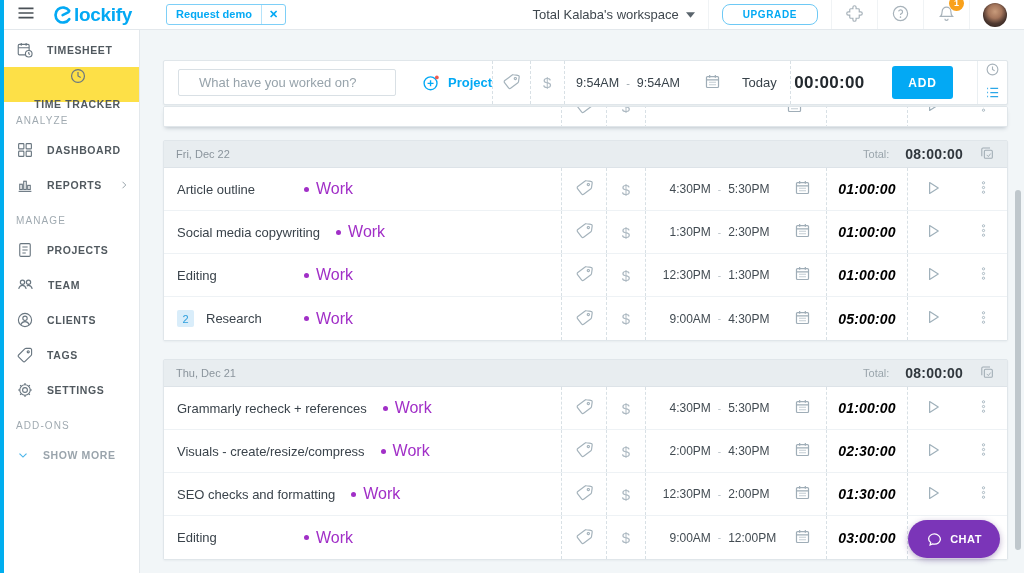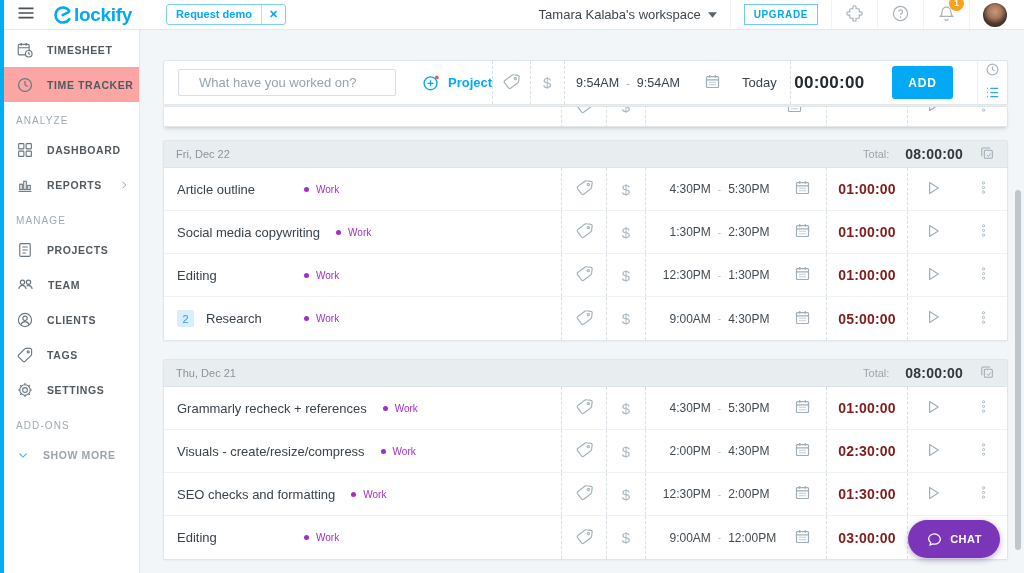--- a/index.html
+++ b/index.html
@@ -19,30 +19,30 @@
   .topbar{position:absolute;left:0;top:0;width:1024px;height:30px;background:#fff;border-bottom:1px solid #E3E8EC;display:flex;align-items:center;z-index:20;}
   .hamburger{margin-left:16px;}
   .logo{margin-left:17px;display:flex;align-items:center;gap:1px;font-weight:700;font-size:19px;color:var(--brand);letter-spacing:-0.3px;}
   .req-demo{margin-left:34px;display:flex;border:1px solid #7ECFF7;border-radius:3px;height:21px;background:#fff;overflow:hidden;}
   .req-demo .lbl{padding:0 9px;font-size:11px;font-weight:700;color:var(--brand);line-height:19px;}
   .req-demo .x{border-left:1px solid #B5E3FA;padding:0 7px;color:var(--brand);font-size:11px;font-weight:700;line-height:19px;}
   .tb-right{margin-left:auto;display:flex;align-items:center;height:100%;}
   .tb-item{display:flex;align-items:center;height:100%;padding:0 13px;border-left:1px solid #F0F3F5;}
   .tb-item:first-child{border-left:none;}
   .workspace{gap:7px;font-size:13px;color:#3F474E;}
-  .upgrade-btn{border:1px solid #6EC9F5;color:var(--brand);font-size:10px;font-weight:700;letter-spacing:.6px;padding:4px 9px;border-radius:0;background:#fff;}
+  .upgrade-btn{border:1px solid #6EC9F5;color:var(--brand);font-size:10px;font-weight:700;letter-spacing:.6px;padding:4px 20px;border-radius:8px;background:#fff;}
   .bell-wrap{position:relative;}
   .nbadge{position:absolute;top:-8px;right:-8px;width:15px;height:15px;border-radius:50%;background:var(--orange);color:#fff;font-size:9px;font-weight:700;display:flex;align-items:center;justify-content:center;}
   .avatar{width:24px;height:24px;border-radius:50%;margin-right:4px;background:radial-gradient(circle at 50% 36%,#c89b7b 0%,#a5765c 34%,#4e3830 62%,#2e211e 100%);box-shadow:inset 0 0 0 1px rgba(0,0,0,.08);}
 
   
   .sidebar{position:absolute;left:0;top:30px;width:140px;height:543px;background:#fff;border-right:1px solid #E3E8EC;padding-top:2px;z-index:10;}
   .side-item{display:flex;align-items:center;height:35px;padding-left:16px;gap:13px;cursor:pointer;}
   .side-item .lbl{font-size:10.5px;font-weight:700;color:#51595F;letter-spacing:.6px;}
-  .side-item.active{background:#fca5a5;}
+  .side-item.active{background:#fde047;flex-direction:column;}
   .side-item.muted .lbl{color:#9AA4AC;}
   .side-item .chev{margin-left:auto;margin-right:9px;}
   .side-section{height:30px;padding:13px 0 0 16px;font-size:10px;color:#A0AAB1;letter-spacing:1.1px;}
 
   
   .main{position:absolute;left:141px;top:30px;width:883px;height:543px;}
   .card{position:absolute;left:22px;width:845px;background:#fff;border:1px solid var(--border);border-radius:2px;}
 
   .tracker{top:30px;height:45px;display:flex;align-items:center;box-shadow:0 1px 2px rgba(30,50,70,.06);}
   .t-input{margin-left:14px;width:218px;height:27px;border:1px solid #D9E0E5;border-radius:2px;padding:0 20px;font-size:13px;color:#3A434B;font-family:inherit;outline:none;}
@@ -72,29 +72,29 @@
 
   .row{height:43px;display:flex;align-items:stretch;border-bottom:1px solid #EEF2F5;background:#fff;}
   .group-card .row:last-child{border-bottom:none;}
   .cell{display:flex;align-items:center;}
   .c-desc{flex:1;padding-left:13px;min-width:0;}
   .desc-lead{display:inline-flex;align-items:center;min-width:111px;}
   .desc-text{font-size:13px;color:var(--textdark);white-space:nowrap;}
   .count-badge{width:17px;height:17px;background:#D9EDFA;color:#2D9FDD;font-size:11px;border-radius:2px;display:inline-flex;align-items:center;justify-content:center;margin-right:12px;}
   .project{margin-left:16px;display:inline-flex;align-items:center;gap:7px;cursor:pointer;}
   .p-dot{width:5px;height:5px;border-radius:50%;background:var(--project);}
-  .p-name{font-size:10px;color:var(--project);white-space:nowrap;}
+  .p-name{font-size:16px;color:var(--project);white-space:nowrap;}
   .c-tag{width:45px;justify-content:center;}
   .c-money{width:39px;justify-content:center;}
   .dollar{font-size:15px;color:#ADB9C2;font-weight:400;}
   .c-time{width:181px;justify-content:center;font-size:12px;color:#424B52;}
   .t-start{width:50px;text-align:right;} .t-end{width:54px;text-align:left;}
   .r-dash{margin:0 7px;color:#B9C2C8;font-size:10px;}
   .c-time .cal{margin-left:12px;}
-  .c-dur{width:81px;justify-content:center;font-size:14px;font-weight:700;color:#7f1d1d;letter-spacing:.2px;}
+  .c-dur{width:81px;justify-content:center;font-size:14px;font-weight:700;color:#000000;letter-spacing:.2px;font-style:italic;}
   .c-act{width:100px;justify-content:space-between;padding:0 16px;}
 
   .chat-btn{position:absolute;right:24px;bottom:15px;width:92px;height:38px;border-radius:19px;background:var(--chat);color:#fff;display:flex;align-items:center;justify-content:center;gap:7px;font-size:11px;font-weight:700;letter-spacing:.5px;box-shadow:0 2px 6px rgba(60,20,110,.35);z-index:60;}
 
   .scroll-thumb{position:absolute;right:3px;top:190px;width:6px;height:360px;border-radius:3px;background:#BFC7CC;z-index:50;}
 </style>
 </head>
 <body>
 
 <div class="accent"></div>
@@ -113,21 +113,21 @@
         </svg>
       </span>
       <span>lockify</span>
   </div>
   <div class="req-demo">
     <button class="lbl">Request demo</button>
     <button class="x">✕</button>
   </div>
   <div class="tb-right">
     <div class="tb-item workspace">
-      <span>Tamara Kalaba's workspace</span>
+      <span>Total Kalaba's workspace</span>
       <span class="icn">
           <svg width="9" height="6" viewBox="0 0 10 6">
             <path d="M0 0l5 6 5-6z" fill="#5A646C"></path>
           </svg>
         </span>
     </div>
     <div class="tb-item">
       <button class="upgrade-btn">UPGRADE</button>
     </div>
     <div class="tb-item">

